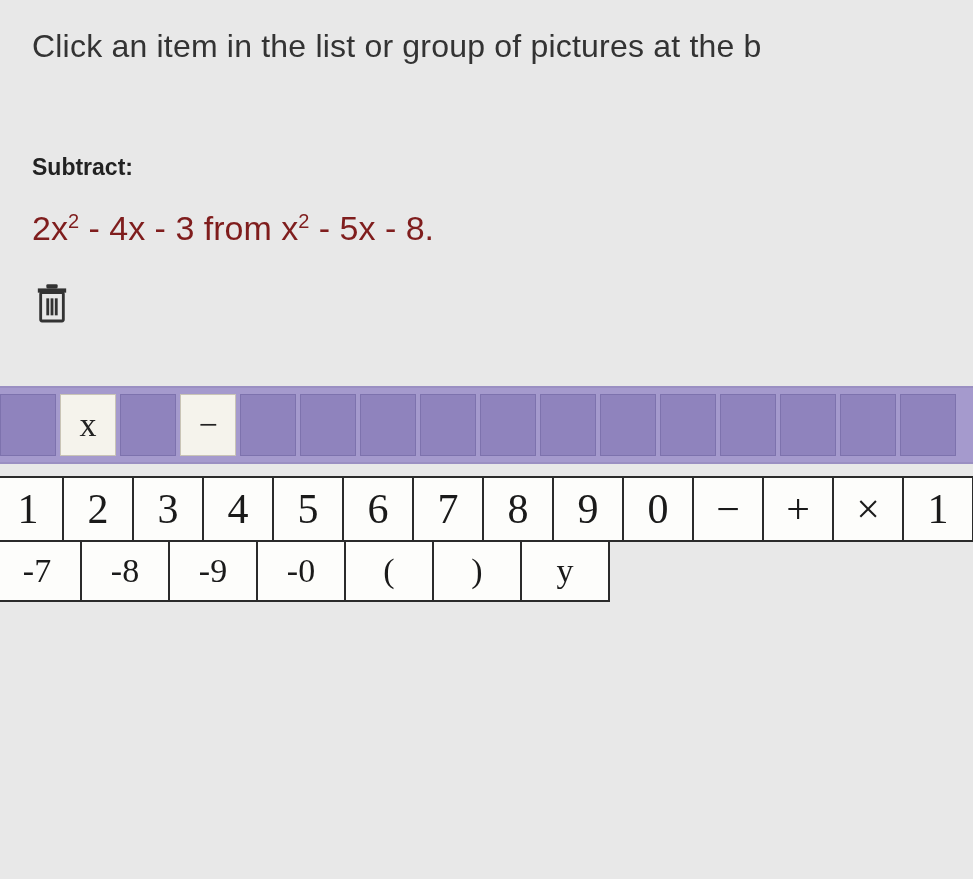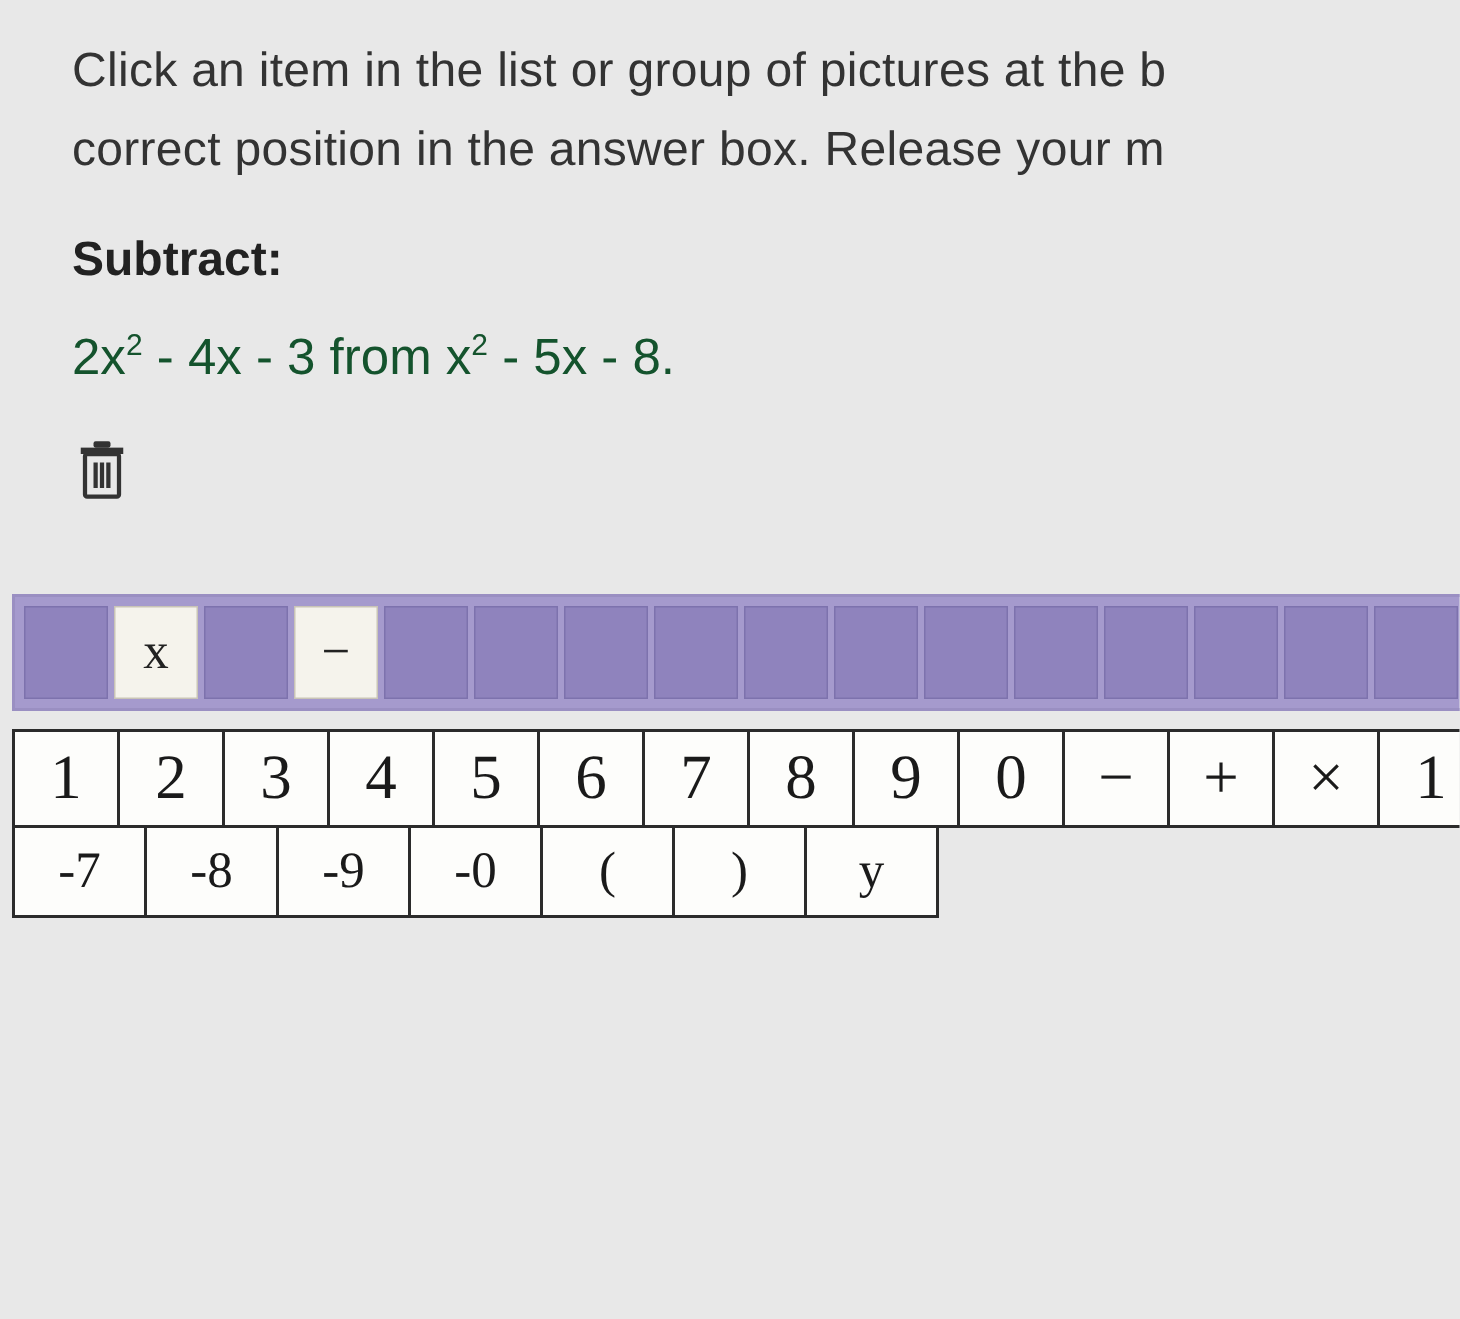--- a/index.html
+++ b/index.html
@@ -5,39 +5,39 @@
   * { box-sizing: border-box; margin: 0; padding: 0; }
   body {
     font-family: -apple-system, "Segoe UI", Helvetica, Arial, sans-serif;
     background: #e8e8e8;
     width: 973px;
     height: 879px;
     overflow: hidden;
     color: #2a2a2a;
   }
   .page {
-    padding: 20px 0 0 48px;
+    padding: 20px 0 0 32px;
   }
   .instructions {
     font-size: 32px;
     line-height: 1.65;
     color: #333;
     letter-spacing: 0.2px;
     margin-bottom: 28px;
     white-space: nowrap;
   }
   .prompt-label {
-    font-size: 32px;
+    font-size: 23px;
     font-weight: 700;
     color: #222;
     margin-bottom: 28px;
   }
   .expression {
     font-size: 34px;
-    color: #14532d;
+    color: #7f1d1d;
     margin-bottom: 34px;
   }
   .expression sup {
     font-size: 20px;
     vertical-align: super;
   }
   .trash {
     display: inline-flex;
     align-items: center;
     justify-content: center;
@@ -116,21 +116,21 @@
     margin-top: -2px;
   }
 </style>
 </head>
 <body>
 
 <div class="page">
 
   <div class="instructions">
     <span>Click an item in the list or group of pictures at the b</span><br>
-    <span>correct position in the answer box. Release your m</span><br>
+    <br>
   </div>
 
   <div class="prompt-label">Subtract:</div>
 
   <div class="expression">
     <span>2x</span><sup>2</sup><span> - 4x - 3 from x</span><sup>2</sup><span> - 5x - 8.</span>
   </div>
 
   <div class="trash">
     <svg viewBox="0 0 24 28">

